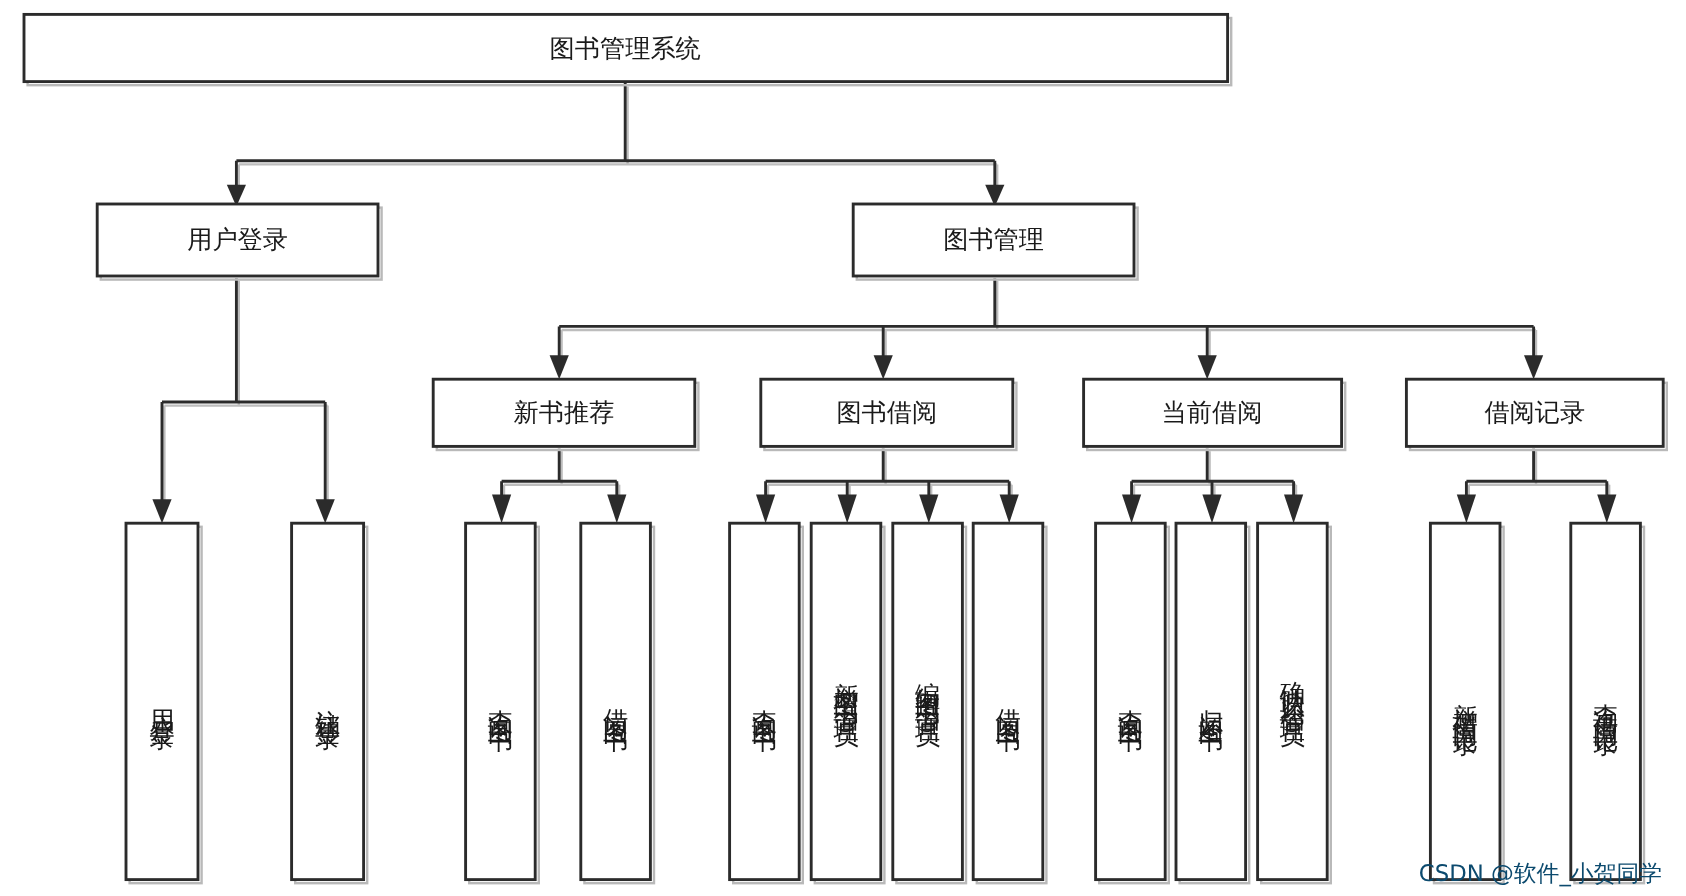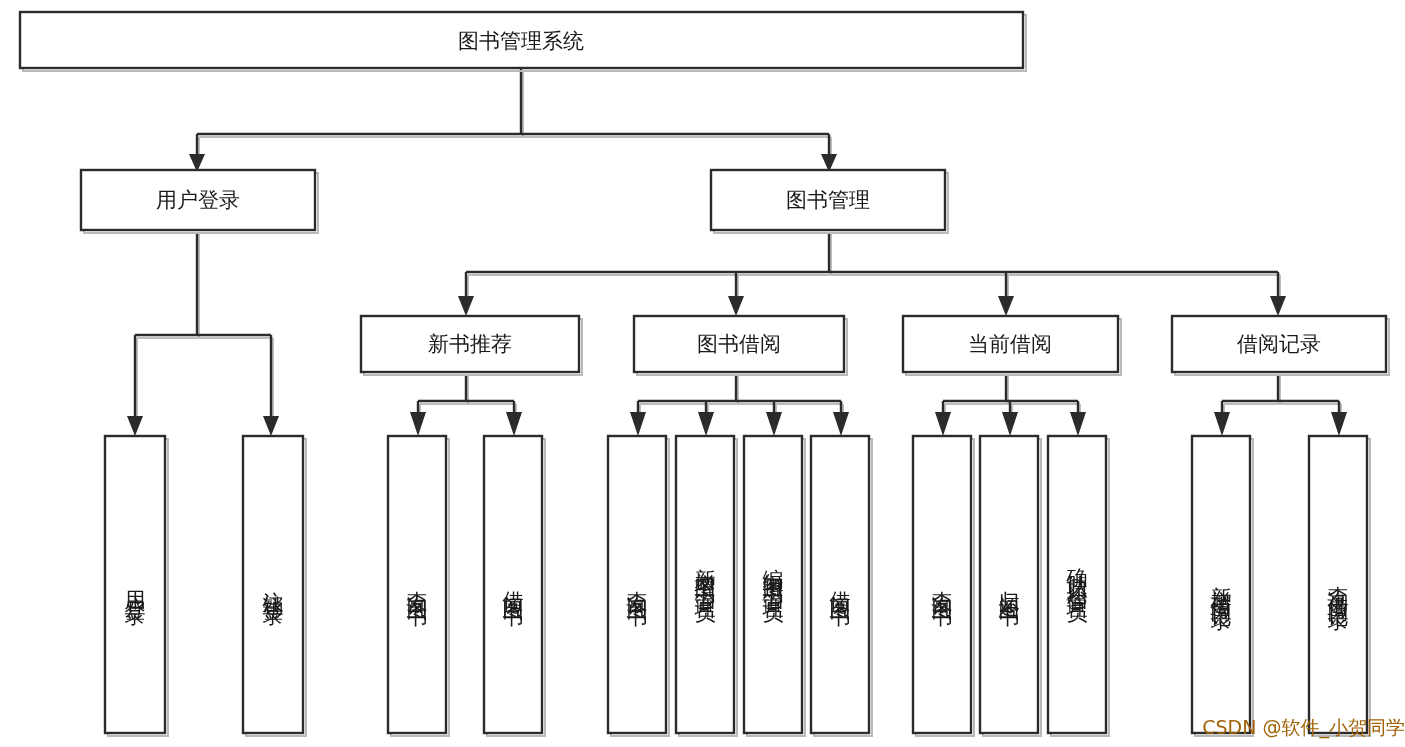--- a/index.html
+++ b/index.html
@@ -62,25 +62,25 @@
     font-family: "DejaVu Sans", "Liberation Sans", sans-serif;
     font-size: 21px;
     fill: #1a1a1a;
     writing-mode: vertical-rl;
     text-orientation: upright;
     text-anchor: middle;
     letter-spacing: 5px;
   }
   .watermark {
     position: absolute;
-    right: 0;
+    right: 20px;
     bottom: 6px;
     font-family: "DejaVu Sans", "Liberation Sans", sans-serif;
     font-size: 19px;
-    color: #a16207;
+    color: #0c4a6e;
     white-space: nowrap;
     pointer-events: none;
   }
 </style>
 </head>
 <body>
 
 <div id="diagram-root">
 <svg class="diagram" viewBox="0 0 1405 747" xmlns="http://www.w3.org/2000/svg">
 

